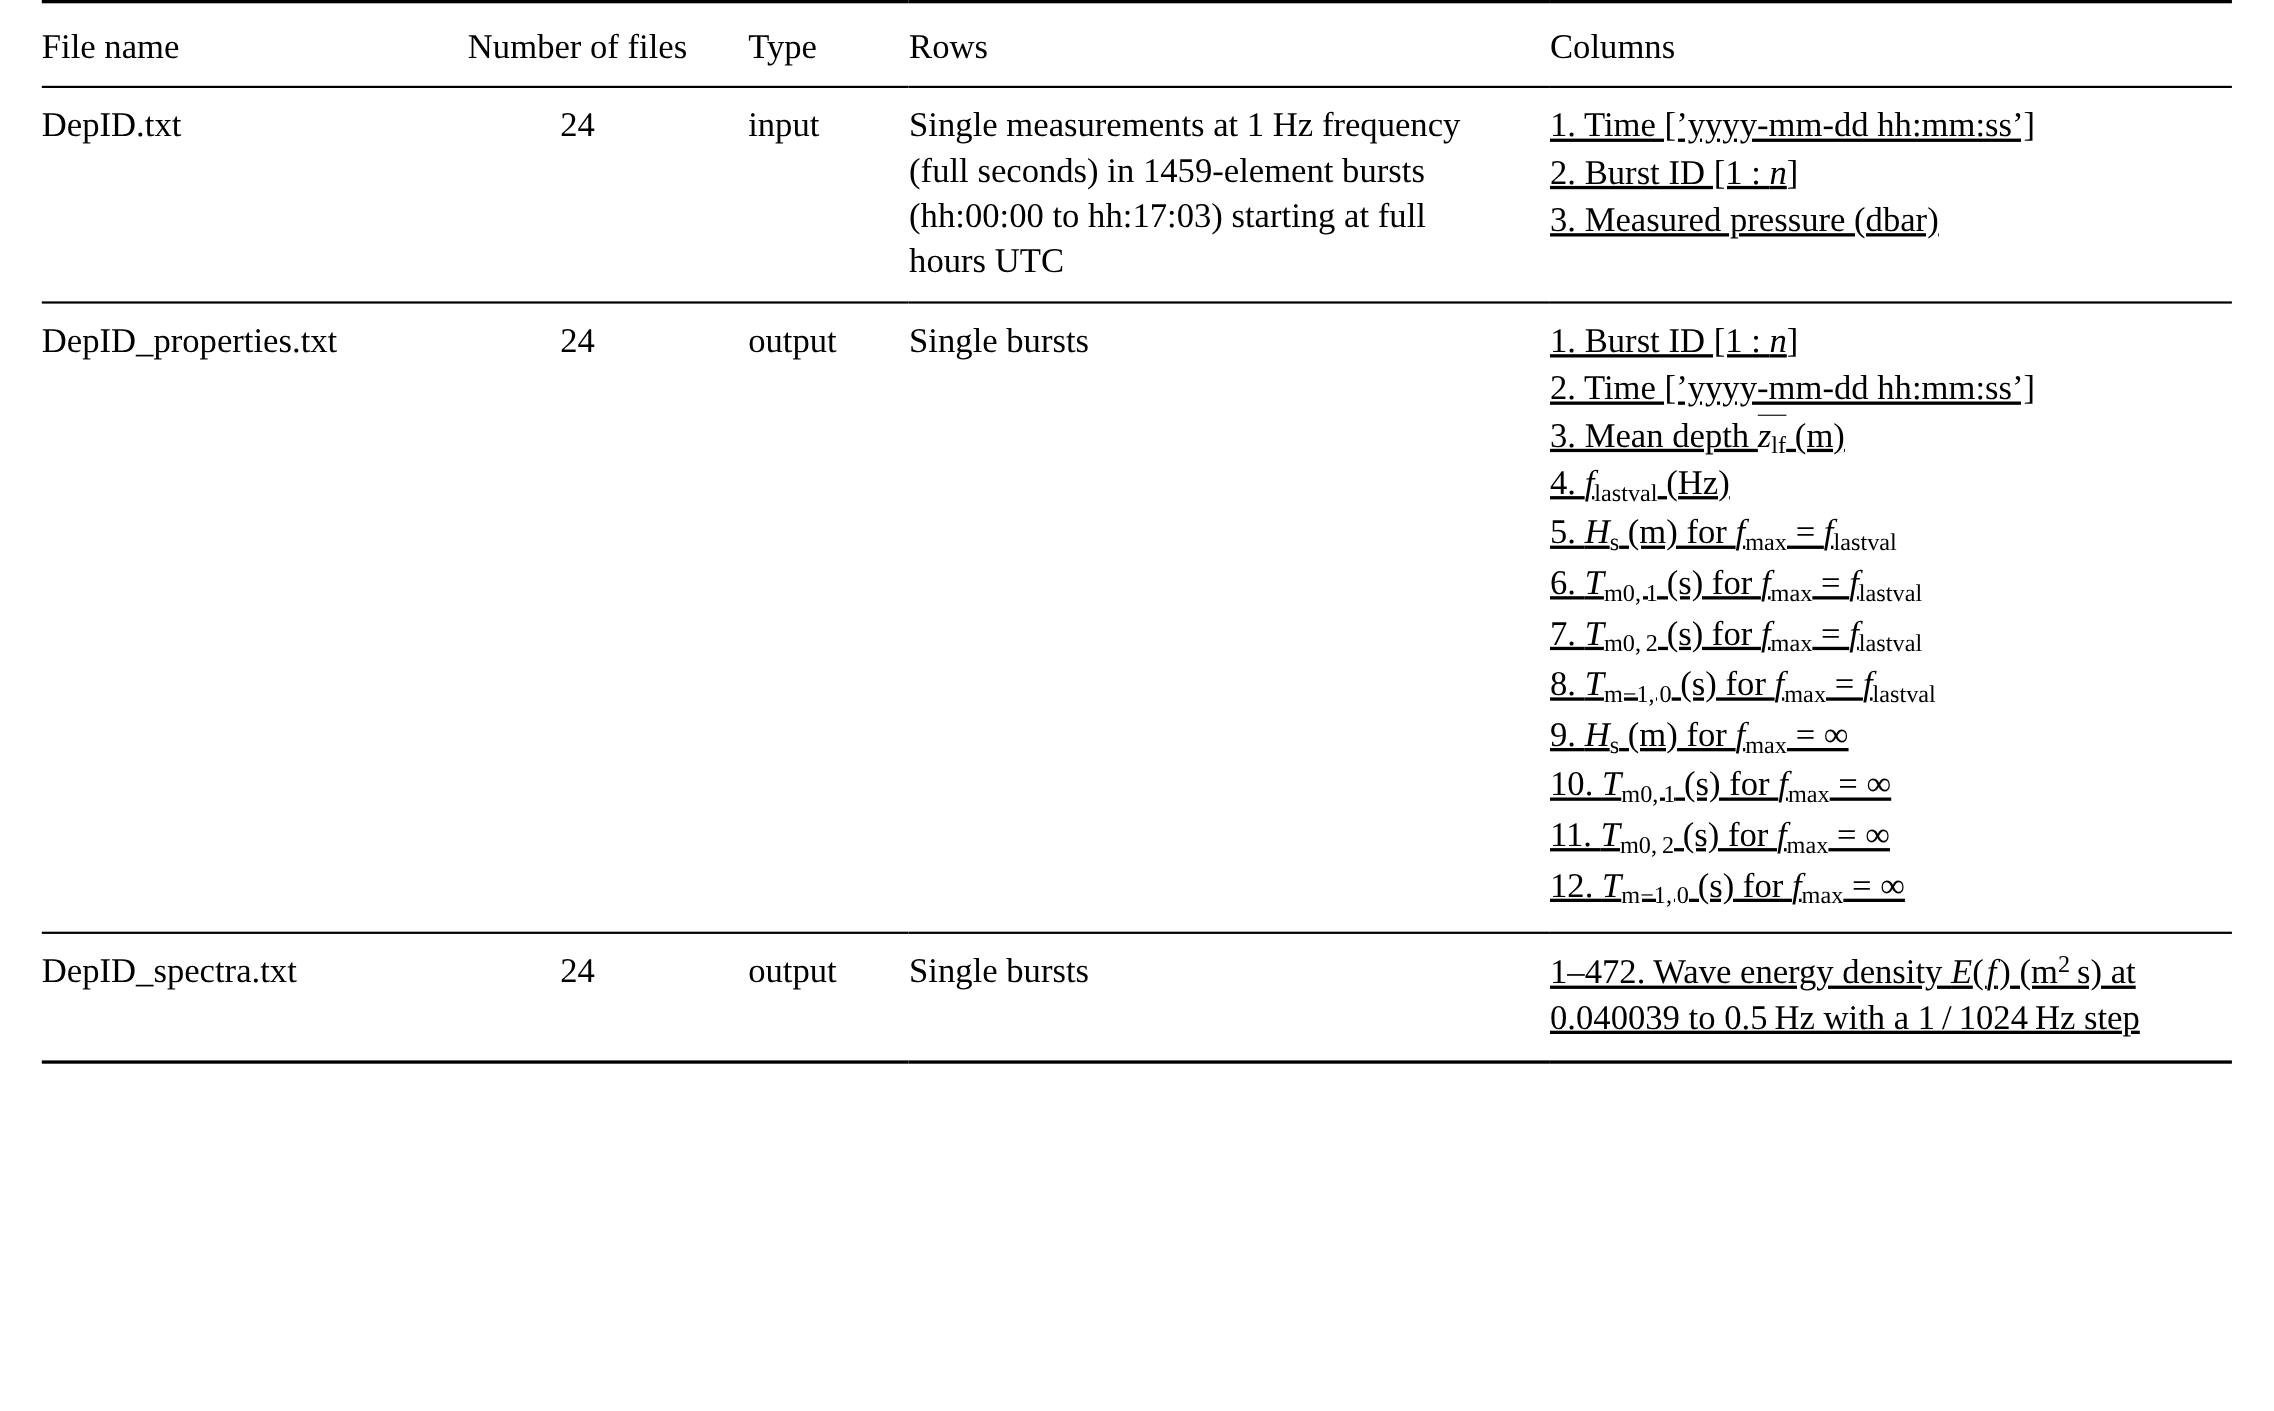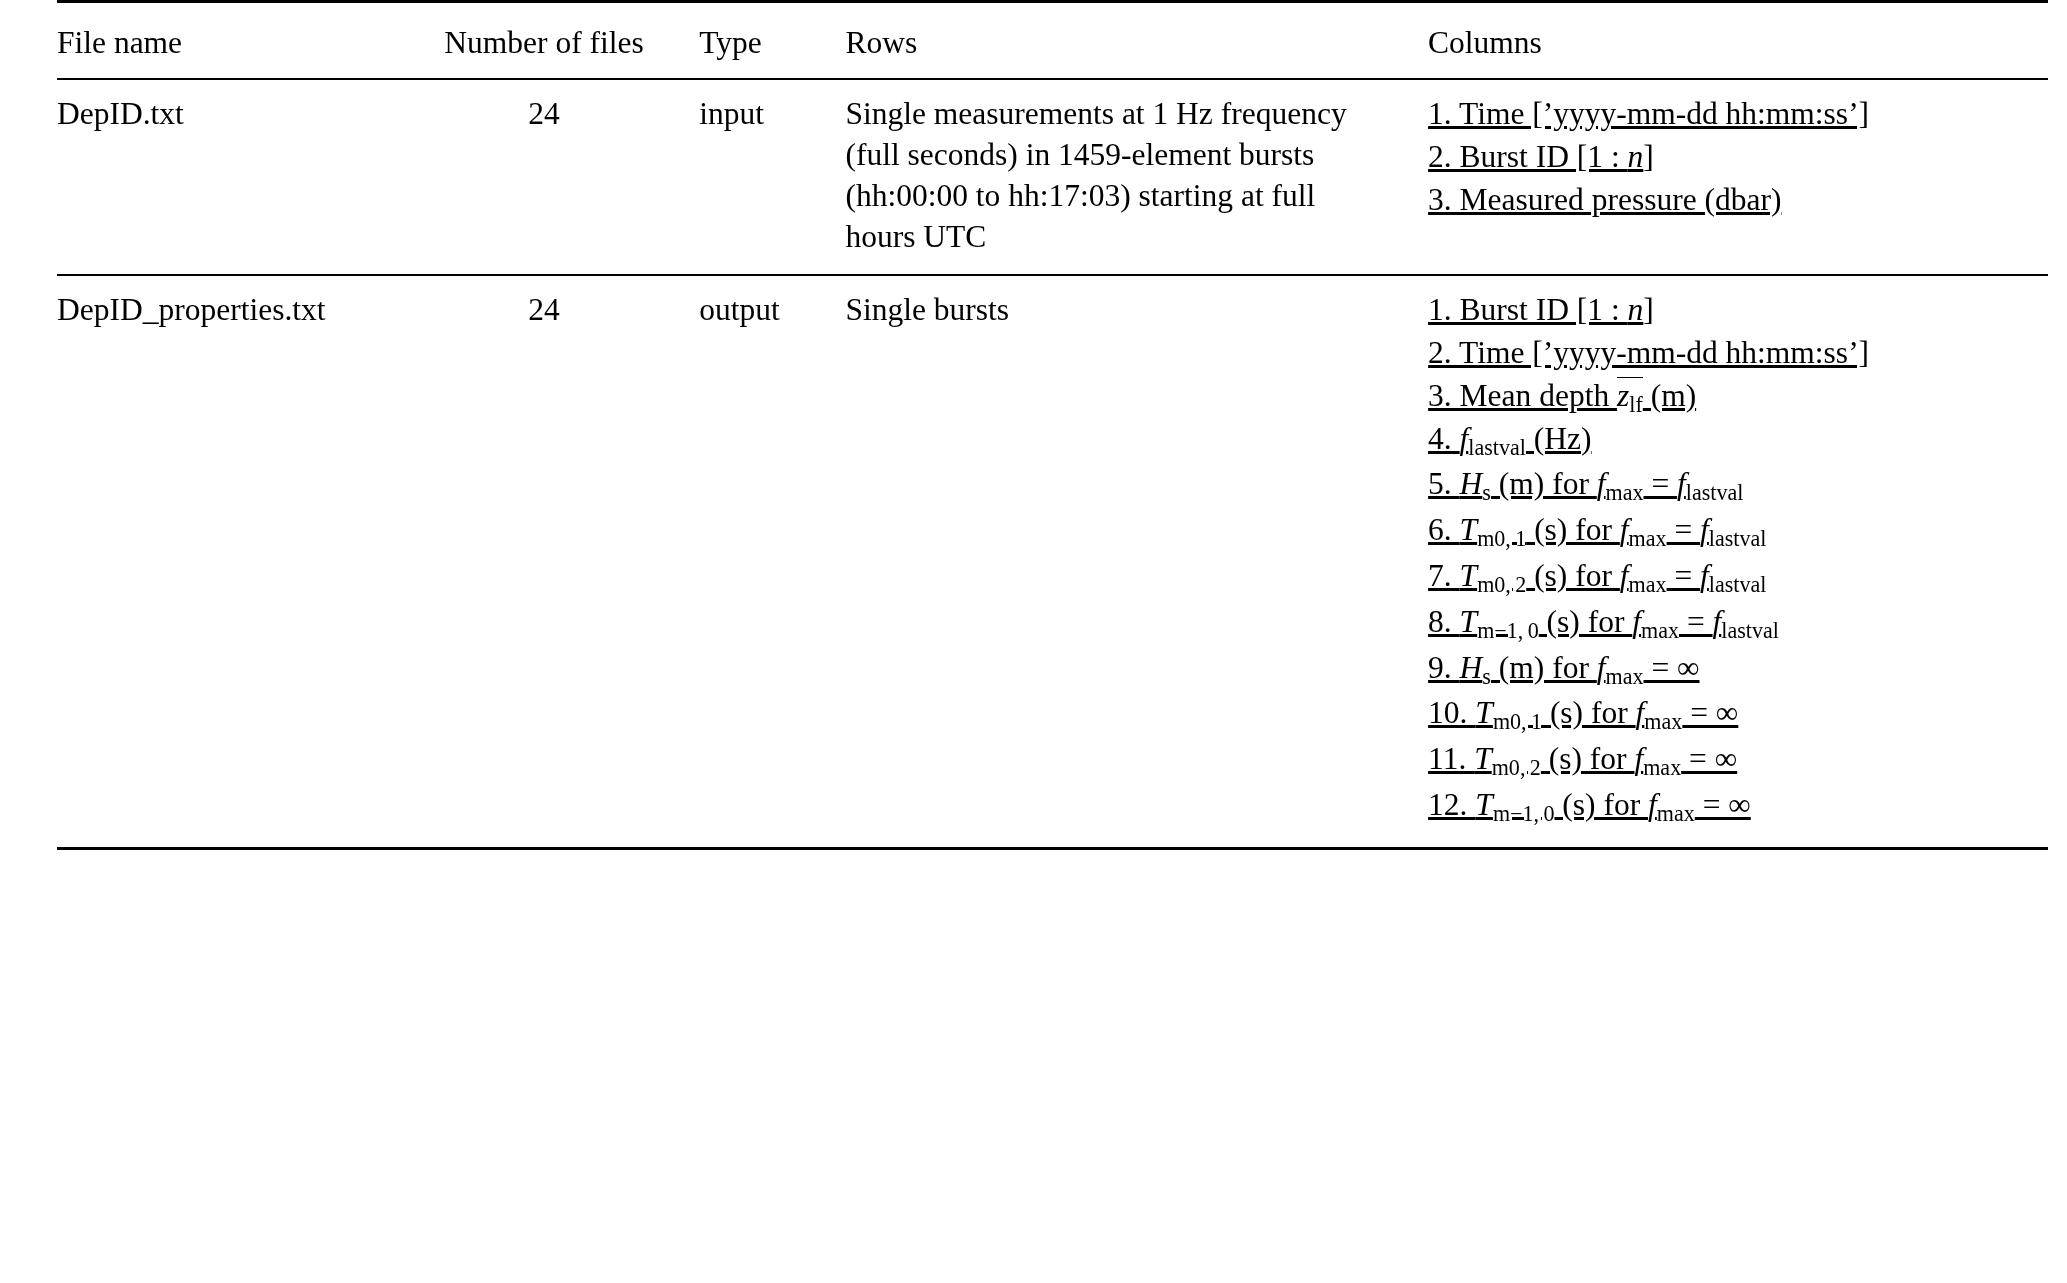--- a/index.html
+++ b/index.html
@@ -19,21 +19,20 @@
     width: 2067px;
     box-sizing: border-box;
     padding: 0 38px;
   }
 
   table.data-table {
     width: 100%;
     border-collapse: collapse;
     font-size: 31.5px;
     line-height: 1.30;
-    margin-left: 19px;
   }
 
   
   .rule-top td { border-top: 3.2px solid #000; }
   tr.header-row > th { border-bottom: 2.2px solid #000; }
   tr.body-row.sep > td { border-top: 2.0px solid #000; }
   tr.bottom-rule > td { border-top: 3.2px solid #000; height: 0; padding: 0; }
 
   th, td {
     vertical-align: top;
@@ -155,19 +154,30 @@
             <li>7. <i class="mvar">T</i><sub class="msub">m0, 2</sub> (s) for <i class="mvar">f</i><sub class="msub">max</sub> = <i class="mvar">f</i><sub class="msub">lastval</sub></li>
             <li>8. <i class="mvar">T</i><sub class="msub">m−1, 0</sub> (s) for <i class="mvar">f</i><sub class="msub">max</sub> = <i class="mvar">f</i><sub class="msub">lastval</sub></li>
             <li>9. <i class="mvar">H</i><sub class="msub">s</sub> (m) for <i class="mvar">f</i><sub class="msub">max</sub> = ∞</li>
             <li>10. <i class="mvar">T</i><sub class="msub">m0, 1</sub> (s) for <i class="mvar">f</i><sub class="msub">max</sub> = ∞</li>
             <li>11. <i class="mvar">T</i><sub class="msub">m0, 2</sub> (s) for <i class="mvar">f</i><sub class="msub">max</sub> = ∞</li>
             <li>12. <i class="mvar">T</i><sub class="msub">m−1, 0</sub> (s) for <i class="mvar">f</i><sub class="msub">max</sub> = ∞</li>
           </ul>
         </td>
       </tr>
 
+      <tr class="body-row sep">
+        <td class="cell-file">DepID_spectra.txt</td>
+        <td class="cell-num">24</td>
+        <td class="cell-type">output</td>
+        <td class="cell-rows">Single bursts</td>
+        <td class="cell-cols">
+          <ul class="col-list">
+            <li style="white-space:normal;">1–472. Wave energy density <i class="mvar">E</i>( <i class="mvar">f</i> ) (m<sup class="msup">2</sup> s) at 0.040039 to 0.5 Hz with a 1 / 1024 Hz step</li>
+          </ul>
+        </td>
+      </tr>
 
       <tr class="bottom-rule">
         <td colspan="5"></td>
       </tr>
     </tbody>
   </table>
 </div>
 
 </body></html>

